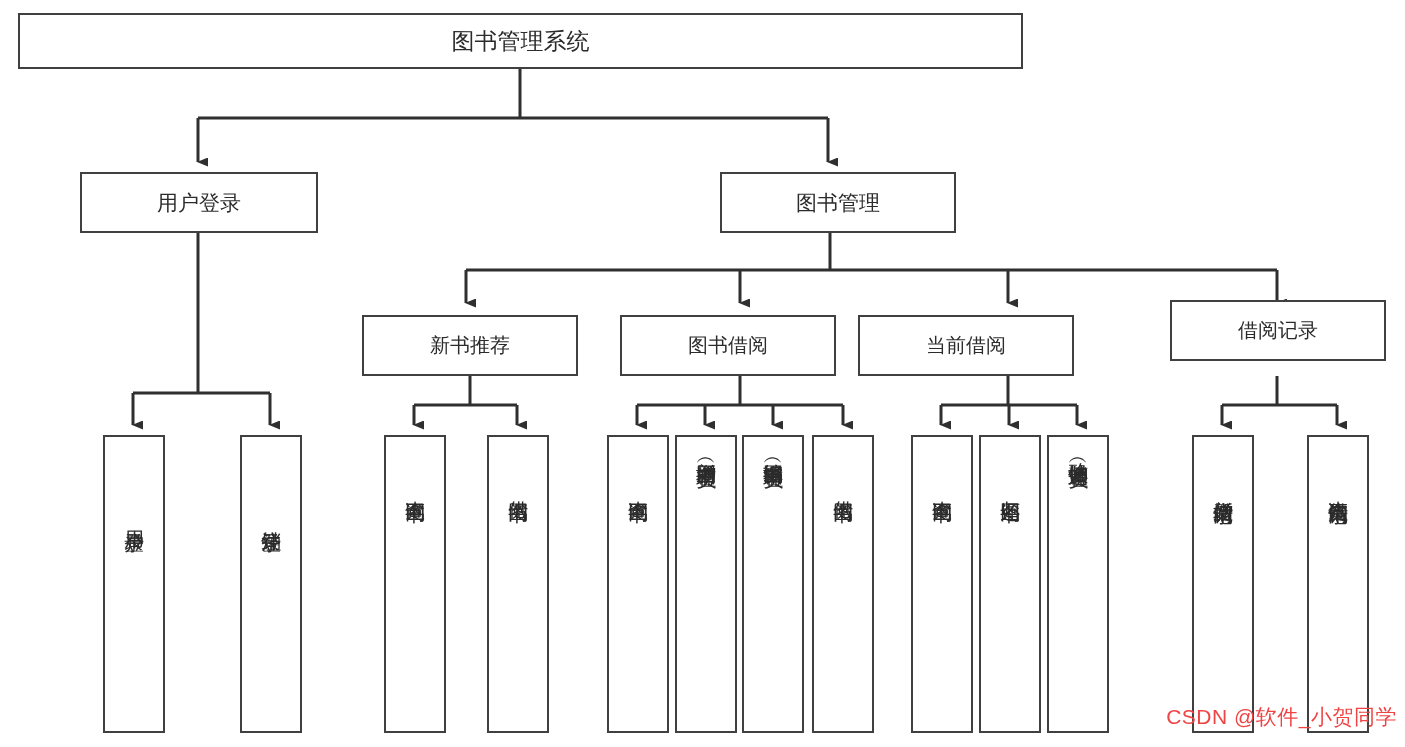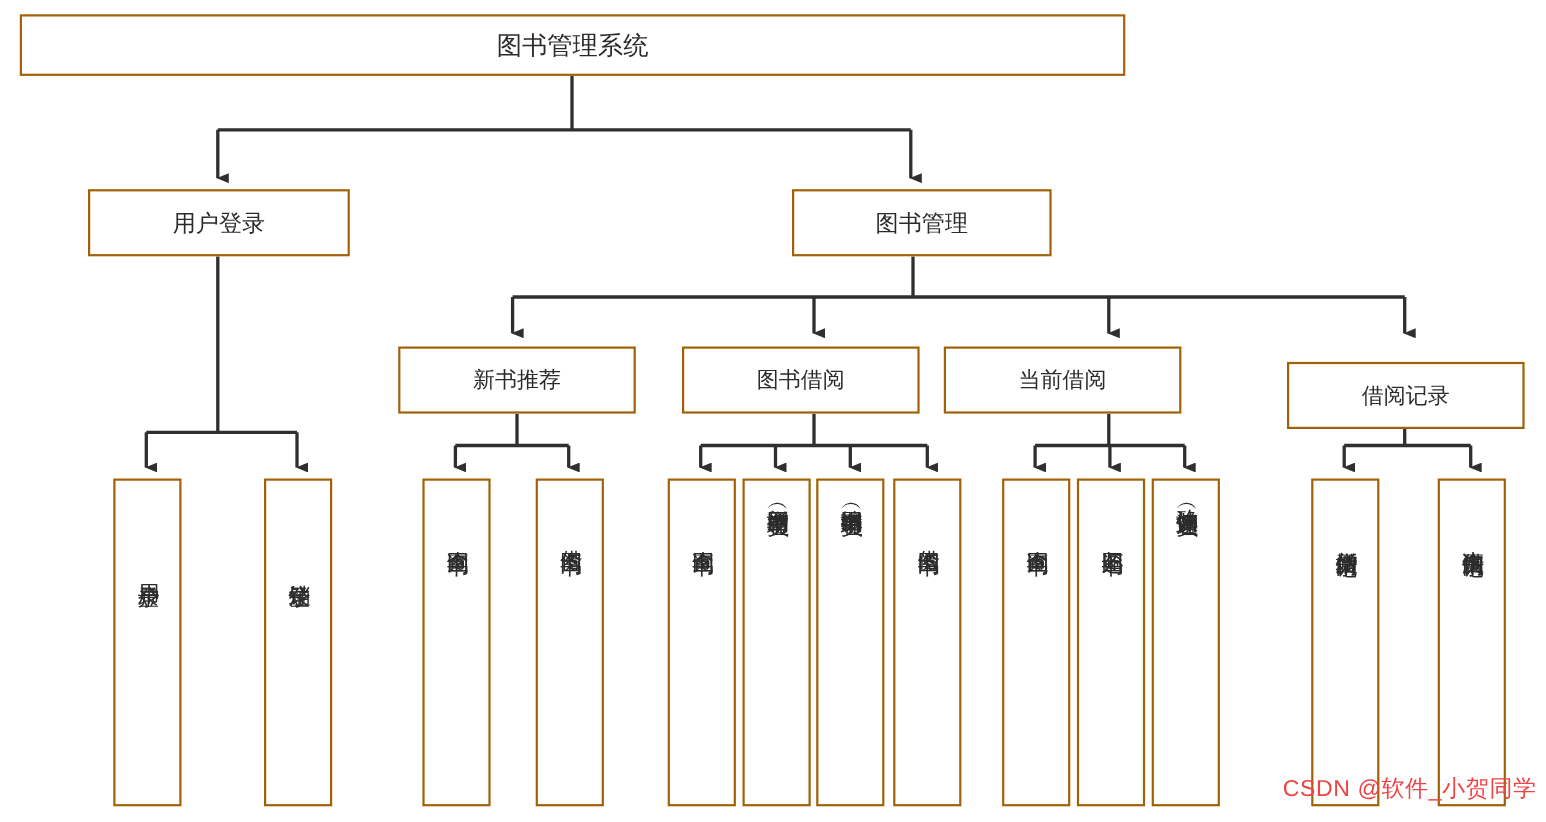--- a/index.html
+++ b/index.html
@@ -22,21 +22,21 @@
     left: 0;
     top: 0;
     width: 1405px;
     height: 747px;
     pointer-events: none;
   }
   .node {
     position: absolute;
     box-sizing: border-box;
     background: #ffffff;
-    border: 2px solid #a16207;
+    border: 2px solid #404040;
     display: flex;
     align-items: center;
     justify-content: center;
     color: #2b2b2b;
     text-align: right;
   }
   .node.root {
     font-size: 23px;
   }
   .node.level2 {
@@ -142,21 +142,21 @@
 
   <div class="node level3" style="left:362px; top:315px; width:216px; height:61px;">
     <span>新书推荐</span>
   </div>
   <div class="node level3" style="left:620px; top:315px; width:216px; height:61px;">
     <span>图书借阅</span>
   </div>
   <div class="node level3" style="left:858px; top:315px; width:216px; height:61px;">
     <span>当前借阅</span>
   </div>
-  <div class="node level3" style="left:1170px; top:329px; width:216px; height:61px;">
+  <div class="node level3" style="left:1170px; top:300px; width:216px; height:61px;">
     <span>借阅记录</span>
   </div>
 
   <div class="node leaf mid" style="left:103px; top:435px; width:62px; height:298px;">
     <span class="vtext">用户登录</span>
   </div>
   <div class="node leaf mid" style="left:240px; top:435px; width:62px; height:298px;">
     <span class="vtext">注销登录</span>
   </div>
 

